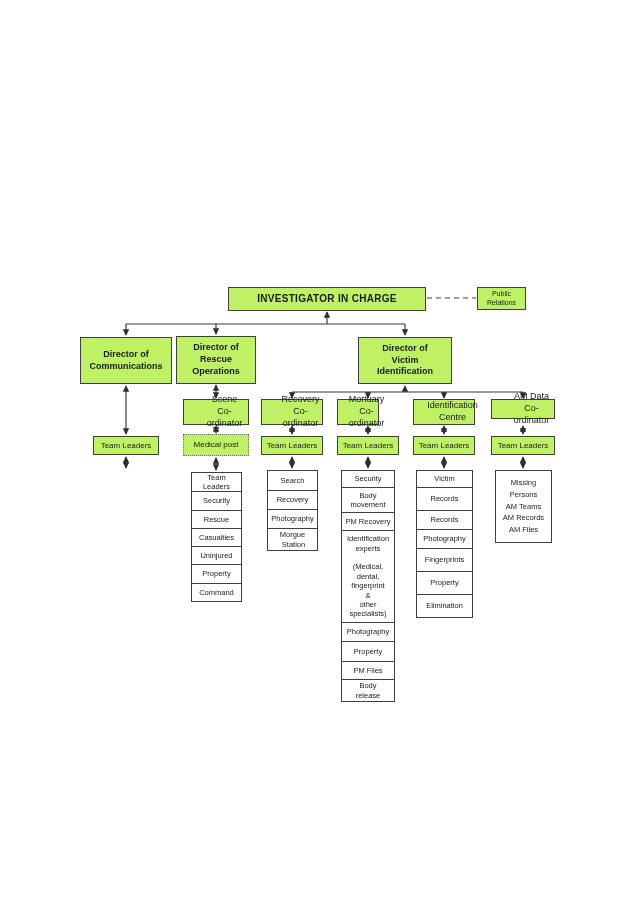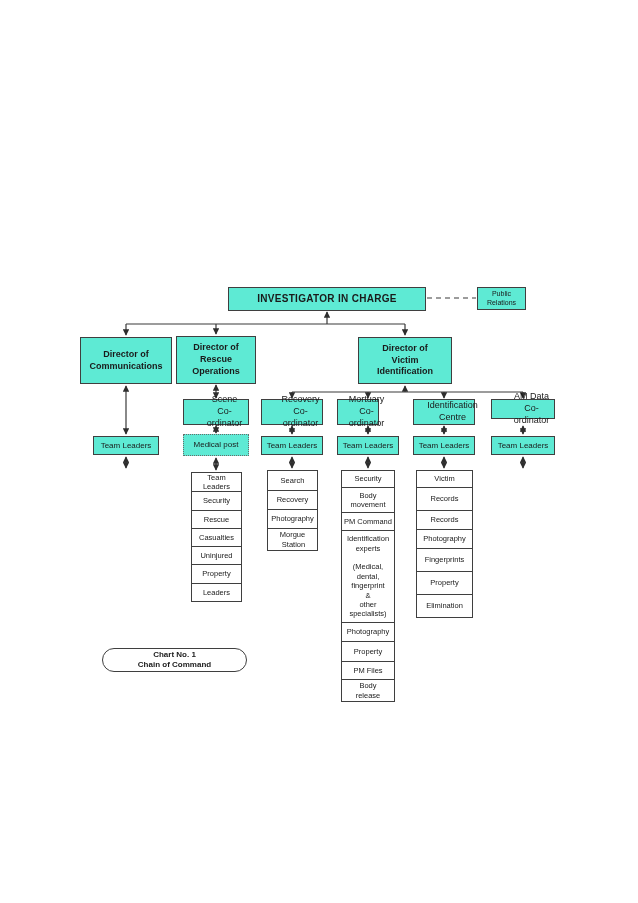--- a/index.html
+++ b/index.html
@@ -4,21 +4,21 @@
 <style>
   * { margin:0; padding:0; box-sizing:border-box; }
   html,body { background:#ffffff; }
   .page {
     position:relative; width:638px; height:903px; background:#ffffff;
     font-family:"Liberation Sans","DejaVu Sans",sans-serif; color:#1a1a1a;
     overflow:hidden;
   }
   .connectors { position:absolute; left:0; top:0; width:638px; height:903px; }
   .box {
-    position:absolute; background:#5eead4; border:1px solid #3f3f3f;
+    position:absolute; background:#bef264; border:1px solid #3f3f3f;
     display:flex; align-items:center; justify-content:center;
     text-align:center; white-space:pre-line; line-height:1.22;
   }
   .bold { font-weight:bold; }
   .root-box { border-width:1.5px; font-size:10px; letter-spacing:.3px; }
   .pr-box { font-size:7px; line-height:1.25; }
   .dir-box { font-size:9px; line-height:1.3; }
   .coord-box { font-size:9px; line-height:1.3;padding-left:17px; }
   .tl-box { font-size:8px; }
   .dotted { border:1px dotted #6a6a6a; }
@@ -117,36 +117,36 @@
   <div class="box tl-box" style="left:491px;top:436px;width:64px;height:19px;">Team Leaders</div>
 
 
   <div class="stack" style="left:191px;top:472px;width:51px;">
     <div class="cell" style="height:18.3px;">Team Leaders</div>
     <div class="cell" style="height:18.3px;">Security</div>
     <div class="cell" style="height:18.3px;">Rescue</div>
     <div class="cell" style="height:18.3px;">Casualties</div>
     <div class="cell" style="height:18.3px;">Uninjured</div>
     <div class="cell" style="height:18.3px;">Property</div>
-    <div class="cell" style="height:18.3px;">Leaders</div>
+    <div class="cell" style="height:18.3px;">Command</div>
   </div>
 
   <div class="stack" style="left:267px;top:470px;width:51px;">
     <div class="cell" style="height:19px;">Search</div>
     <div class="cell" style="height:19px;">Recovery</div>
     <div class="cell" style="height:19px;">Photography</div>
     <div class="cell" style="height:22px;text-align:right;">Morgue
 Station</div>
   </div>
 
   <div class="stack" style="left:341px;top:470px;width:54px;">
     <div class="cell" style="height:16px;">Security</div>
     <div class="cell" style="height:25px;">Body
 movement</div>
-    <div class="cell" style="height:18px;">PM Command</div>
+    <div class="cell" style="height:18px;">PM Recovery</div>
     <div class="cell" style="height:92px;">Identification
 experts
 
 (Medical,
 dental,
 fingerprint
 &amp;
 other
 specialists)</div>
     <div class="cell" style="height:19px;">Photography</div>
@@ -159,17 +159,22 @@
   <div class="stack" style="left:416px;top:470px;width:57px;">
     <div class="cell" style="height:16px;">Victim</div>
     <div class="cell" style="height:23px;">Records</div>
     <div class="cell" style="height:19px;">Records</div>
     <div class="cell" style="height:19px;">Photography</div>
     <div class="cell" style="height:23px;">Fingerprints</div>
     <div class="cell" style="height:23px;">Property</div>
     <div class="cell" style="height:23px;">Elimination</div>
   </div>
 
+  <div class="stack" style="left:495px;top:470px;width:57px;">
+    <div class="cell" style="height:71px;line-height:1.55;">Missing
+Persons
+AM Teams
+AM Records
+AM Files</div>
+  </div>
 
-  <div class="caption-box" style="left:102px;top:648px;width:145px;height:24px;">Chart No. 1
-Chain of Command</div>
 
 </div>
 
 </body></html>

